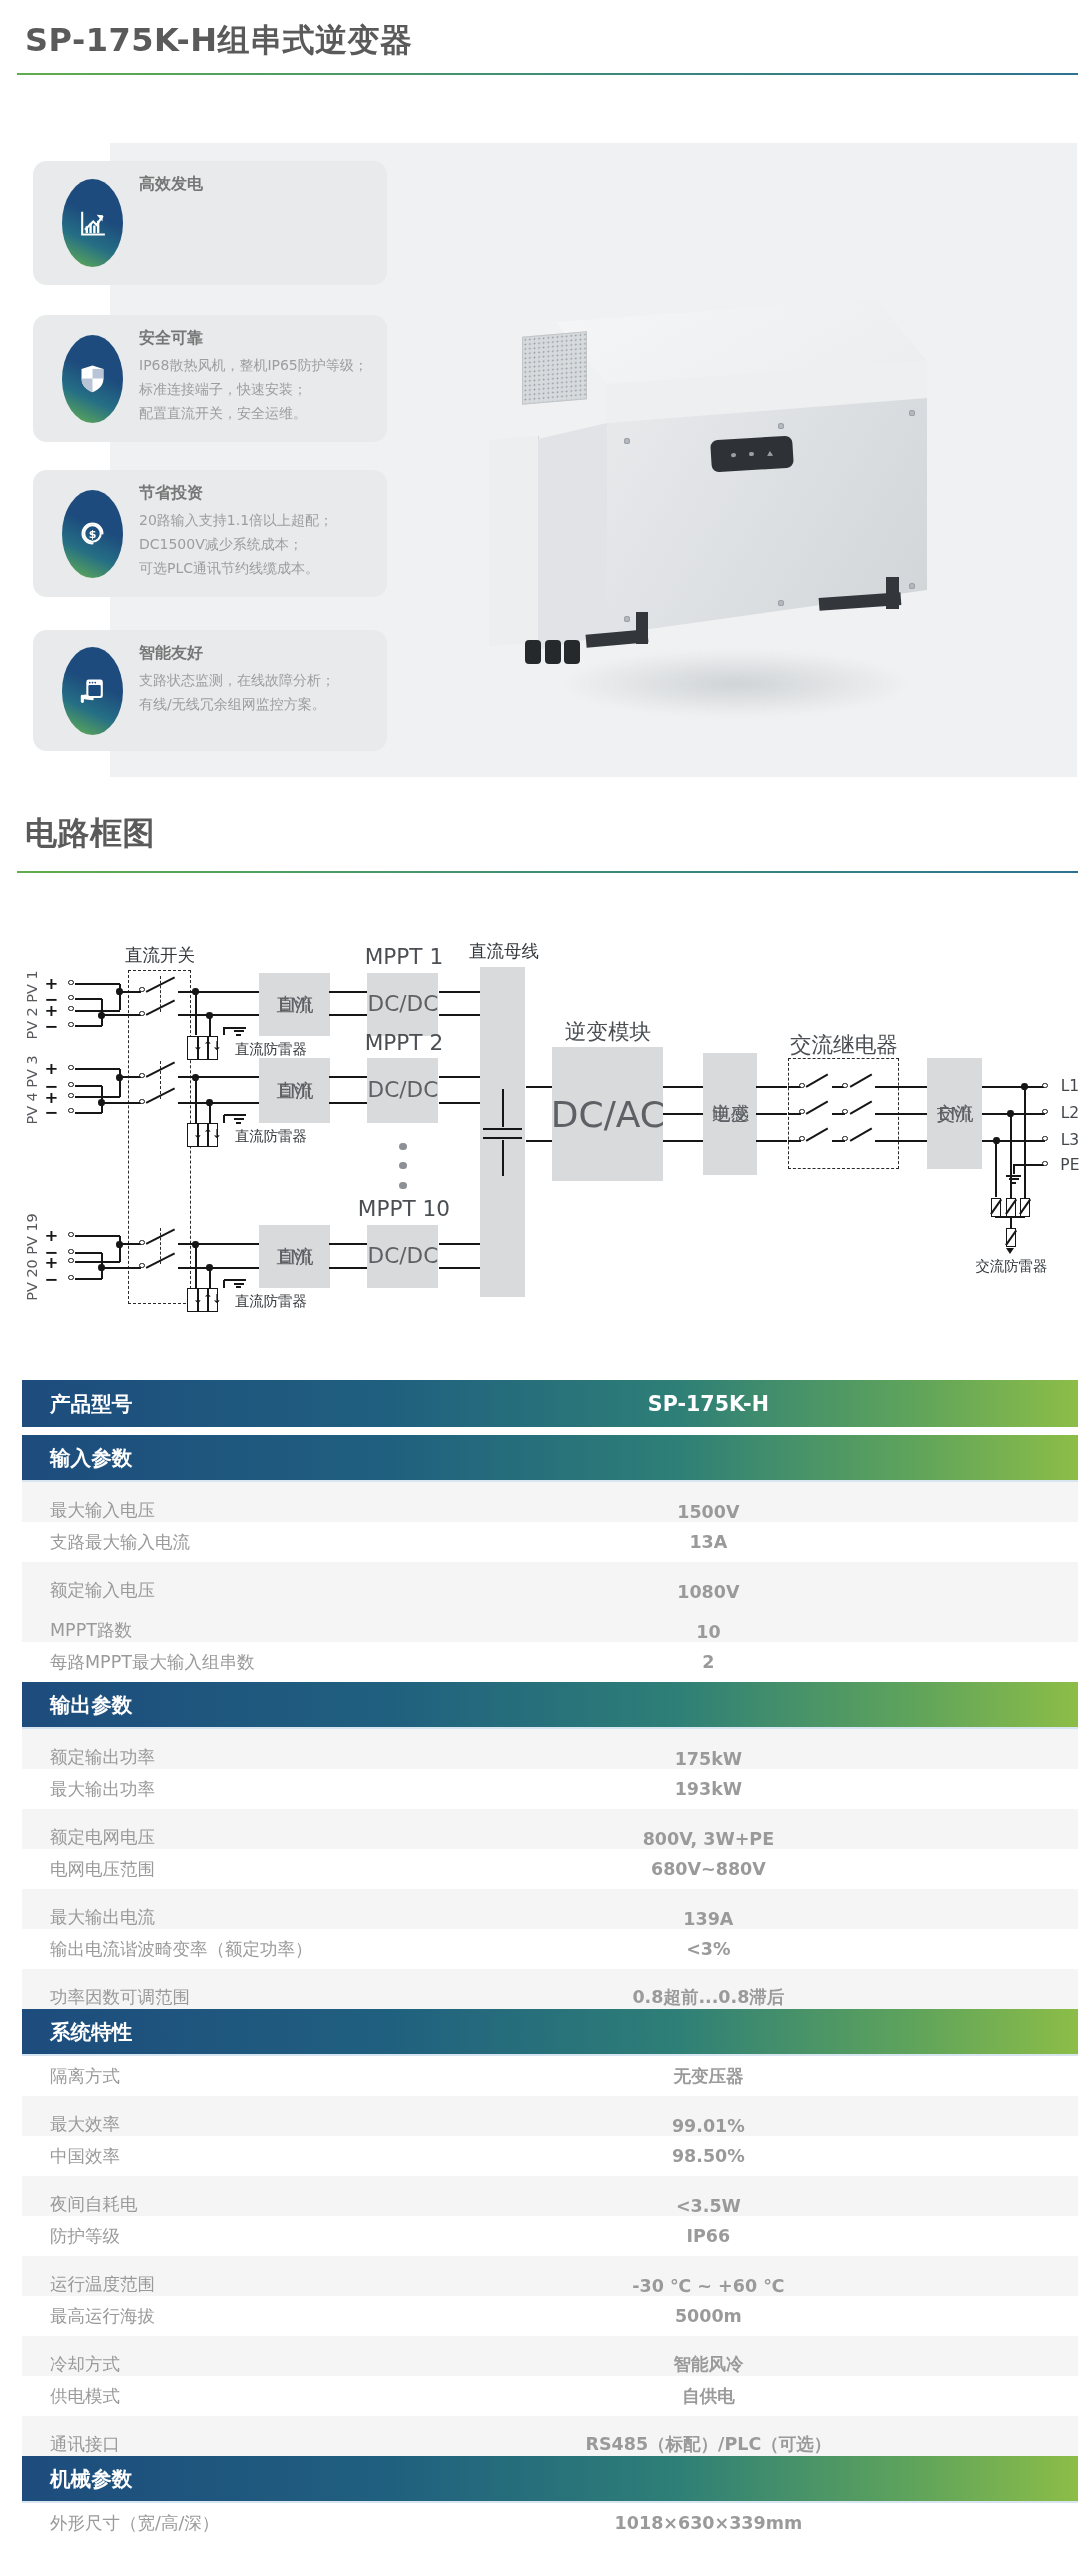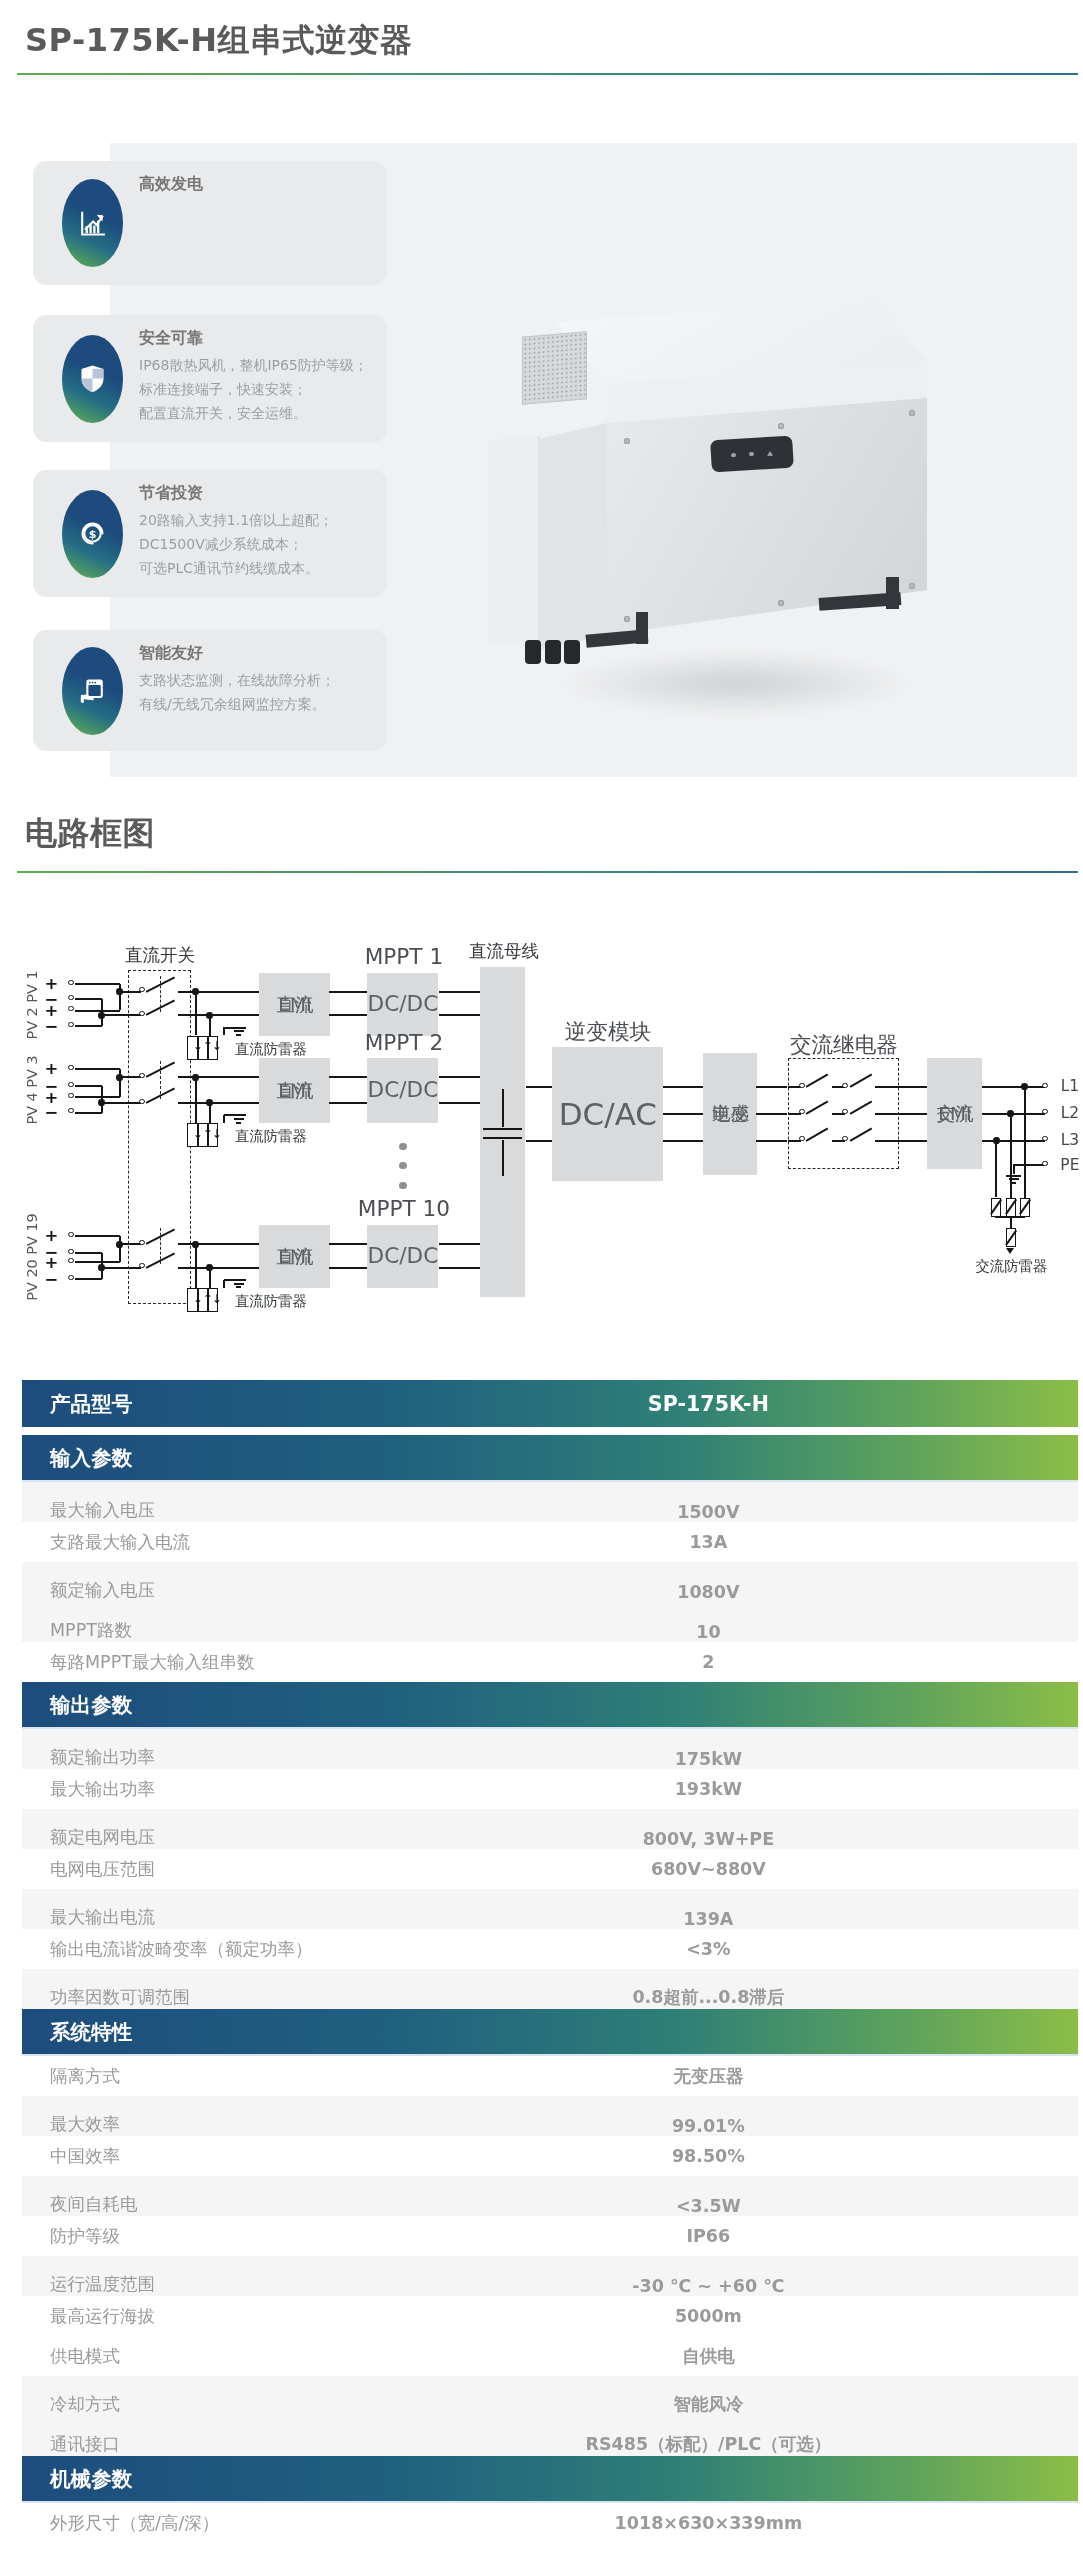--- a/index.html
+++ b/index.html
@@ -48,21 +48,21 @@
   #diagram{position:absolute;left:14.4px;top:909px;width:1061px;height:428px;}
   #diagram *{position:absolute;box-sizing:border-box;}
   .ln{background:#161616;}
   .term{width:5.2px;height:5.2px;border:1.5px solid #161616;border-radius:50%;background:#fff;}
   .dot{width:6.7px;height:6.7px;border-radius:50%;background:#161616;}
   .blade{height:1.5px;background:#161616;transform-origin:0 50%;}
   .dashrect{border:1.5px dashed #2a2a2a;}
   .dashv{border-left:1.5px dashed #2a2a2a;}
   .gbox{background:#d9dadb;color:#5d6165;display:flex;flex-direction:column;align-items:center;justify-content:center;font-size:18.5px;line-height:1.25;}
   .gbox.big{font-size:21.6px;}
-  .gbox.huge{font-size:31px;}
+  .gbox.huge{font-size:36px;}
   .dlg{font-size:17.5px;color:#35393d;white-space:nowrap;}
   .mlabel{font-size:21.6px;color:#4b4f53;text-align:center;white-space:nowrap;}
   .outlbl{font-size:15.5px;color:#43474b;}
   .spdlbl{font-size:14.4px;color:#35393d;white-space:nowrap;}
   .sign{font-size:16.5px;color:#161616;font-weight:bold;line-height:1;}
   .pvlbl{font-size:14.4px;color:#56595d;transform:rotate(-90deg);white-space:nowrap;text-align:center;}
   .spdbox{border:1.5px solid #161616;background:#fff;}
   .celldiv{background:#161616;}
   .arrowglyph{font-size:12.4px;color:#161616;line-height:1;}
   .var{border:1.5px solid #161616;background:#fff;}
@@ -548,29 +548,29 @@
         <span class="val">IP66</span>
       </div>
       <div class="srow alt">
         <span>运行温度范围</span>
         <span class="val">-30 ℃ ~ +60 ℃</span>
       </div>
       <div class="srow">
         <span>最高运行海拔</span>
         <span class="val">5000m</span>
       </div>
+      <div class="srow alt">
+        <span>冷却方式</span>
+        <span class="val">智能风冷</span>
+      </div>
       <div class="srow">
         <span>供电模式</span>
         <span class="val">自供电</span>
       </div>
       <div class="srow alt">
-        <span>冷却方式</span>
-        <span class="val">智能风冷</span>
-      </div>
-      <div class="srow alt">
         <span>通讯接口</span>
         <span class="val">RS485（标配）/PLC（可选）</span>
       </div>
       <div class="bar sec">
         <span>机械参数</span>
       </div>
       <div class="srow">
         <span>外形尺寸（宽/高/深）</span>
         <span class="val">1018×630×339mm</span>
       </div>

